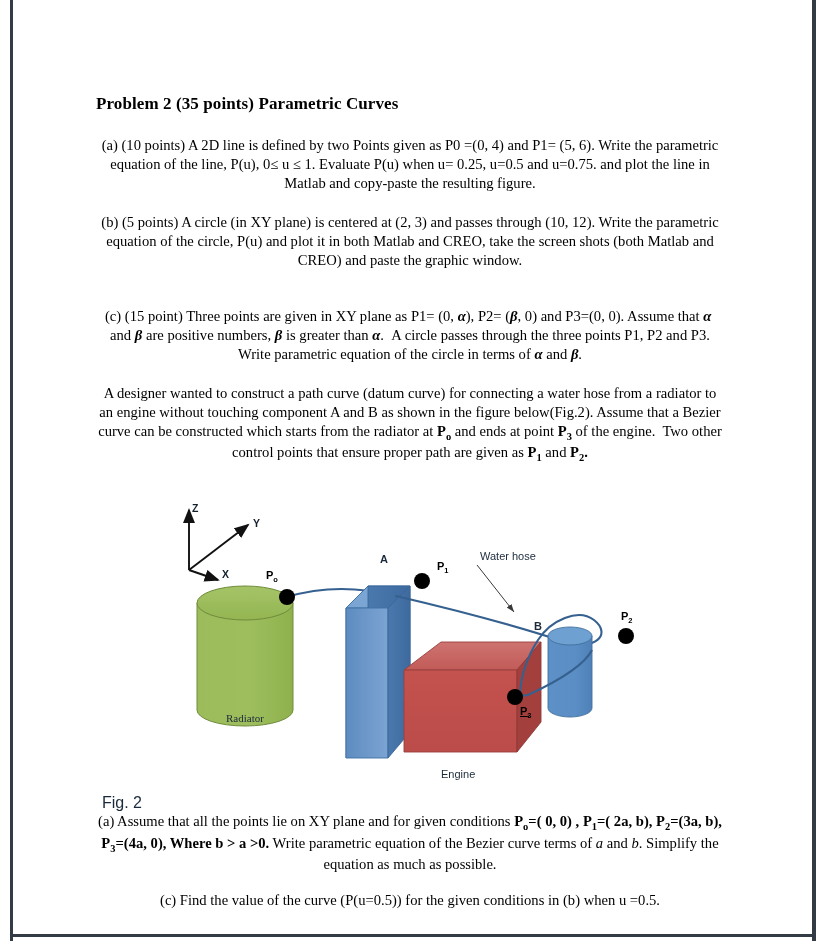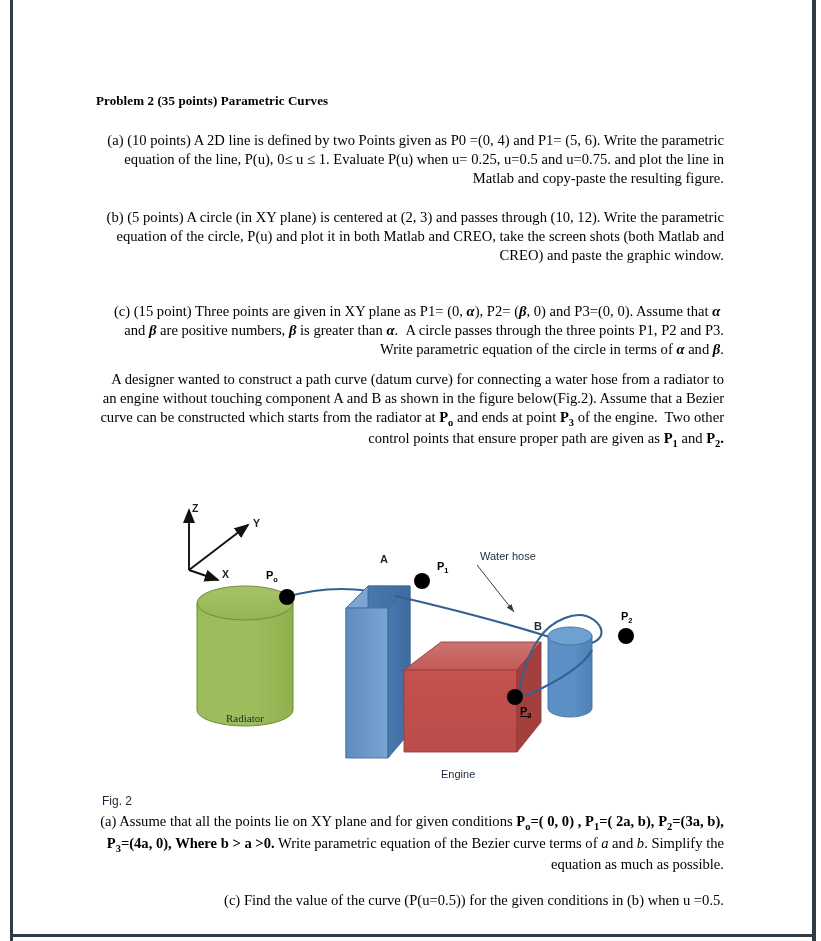--- a/index.html
+++ b/index.html
@@ -13,25 +13,25 @@
     background:#fff;
   }
   
   .frame-left{position:absolute;left:10px;top:0;width:3px;height:941px;background:#333c44;}
   .frame-right{position:absolute;left:812px;top:0;width:4px;height:941px;background:#333c44;}
   .frame-bottom{position:absolute;left:10px;top:934px;width:806px;height:3px;background:#333c44;}
 
   .content{position:absolute;left:96px;top:0;width:628px;}
 
   h2.prob{
-    font-size:13px;font-weight:bold;margin:0;line-height:1.25;
+    font-size:17px;font-weight:bold;margin:0;line-height:1.25;
     letter-spacing:.1px;
   }
   p.para{
-    font-size:14.6px;margin:0;line-height:1.30;text-align:right;
+    font-size:14.6px;margin:0;line-height:1.30;text-align:center;
   }
   .bi{font-weight:bold;font-style:italic;}
   .b{font-weight:bold;}
   .i{font-style:italic;}
   sub{font-size:.72em;}
 
   
   .figure{position:absolute;left:96px;top:500px;width:660px;height:300px;}
   .fig-svg{position:absolute;left:0;top:0;}
   .figlabel{
@@ -43,21 +43,21 @@
     position:absolute;font-family:"Liberation Sans","DejaVu Sans",sans-serif;
     font-size:10.5px;color:#12202c;font-weight:bold;
   }
   .ptlabel{
     position:absolute;font-family:"Liberation Sans","DejaVu Sans",sans-serif;
     font-size:11px;font-weight:bold;color:#000;
   }
   .ptlabel sub{font-size:.68em;}
   .figcap{
     position:absolute;font-family:"Liberation Sans","DejaVu Sans",sans-serif;
-    font-size:12px;color:#1b2a3a;
+    font-size:16px;color:#1b2a3a;
   }
 </style>
 </head>
 <body>
 
 <div class="page">
 
   <div class="frame-left"></div>
   <div class="frame-right"></div>
   <div class="frame-bottom"></div>
@@ -70,21 +70,21 @@
 
     <p class="para" style="margin-top:20px;">(b)  (5 points) A circle (in XY plane) is centered at (2, 3) and passes through (10, 12). Write the parametric equation of the circle, P(u) and plot it in both Matlab and CREO, take the screen shots (both Matlab and CREO) and paste the graphic window.</p>
 
     <p class="para" style="margin-top:37px;">
       (c) (15 point) Three points are given in XY plane as P1= (0, <span class="bi">α</span>), P2= (<span class="bi">β</span>, 0) and P3=(0, 0).
       Assume that <span class="bi">α</span>&nbsp; and <span class="bi">β</span> are positive numbers, <span class="bi">β</span> is greater than <span class="bi">α</span>.&nbsp; A circle passes through the three
       points P1, P2 and P3. Write parametric equation of the circle in terms of <span class="bi">α</span> and <span class="bi">β</span>.
     </p>
 
 
-    <p class="para" style="margin-top:11px;">
+    <p class="para" style="margin-top:20px;">
       A designer wanted to construct a path curve (datum curve) for connecting a water hose from a
       radiator to an engine without touching component A and B as shown in the figure below(Fig.2).
       Assume that a Bezier curve can be constructed which starts from the radiator at <span class="b">P<sub>o</sub></span> and ends at
       point <span class="b">P<sub>3</sub></span> of the engine.&nbsp; Two other control points that ensure proper path are given as <span class="b">P<sub>1</sub></span> and <span class="b">P<sub>2</sub>.</span>
     </p>
   </div>
 
   <div class="figure">
 
     <svg class="fig-svg" width="660" height="300" viewBox="0 0 660 300">

